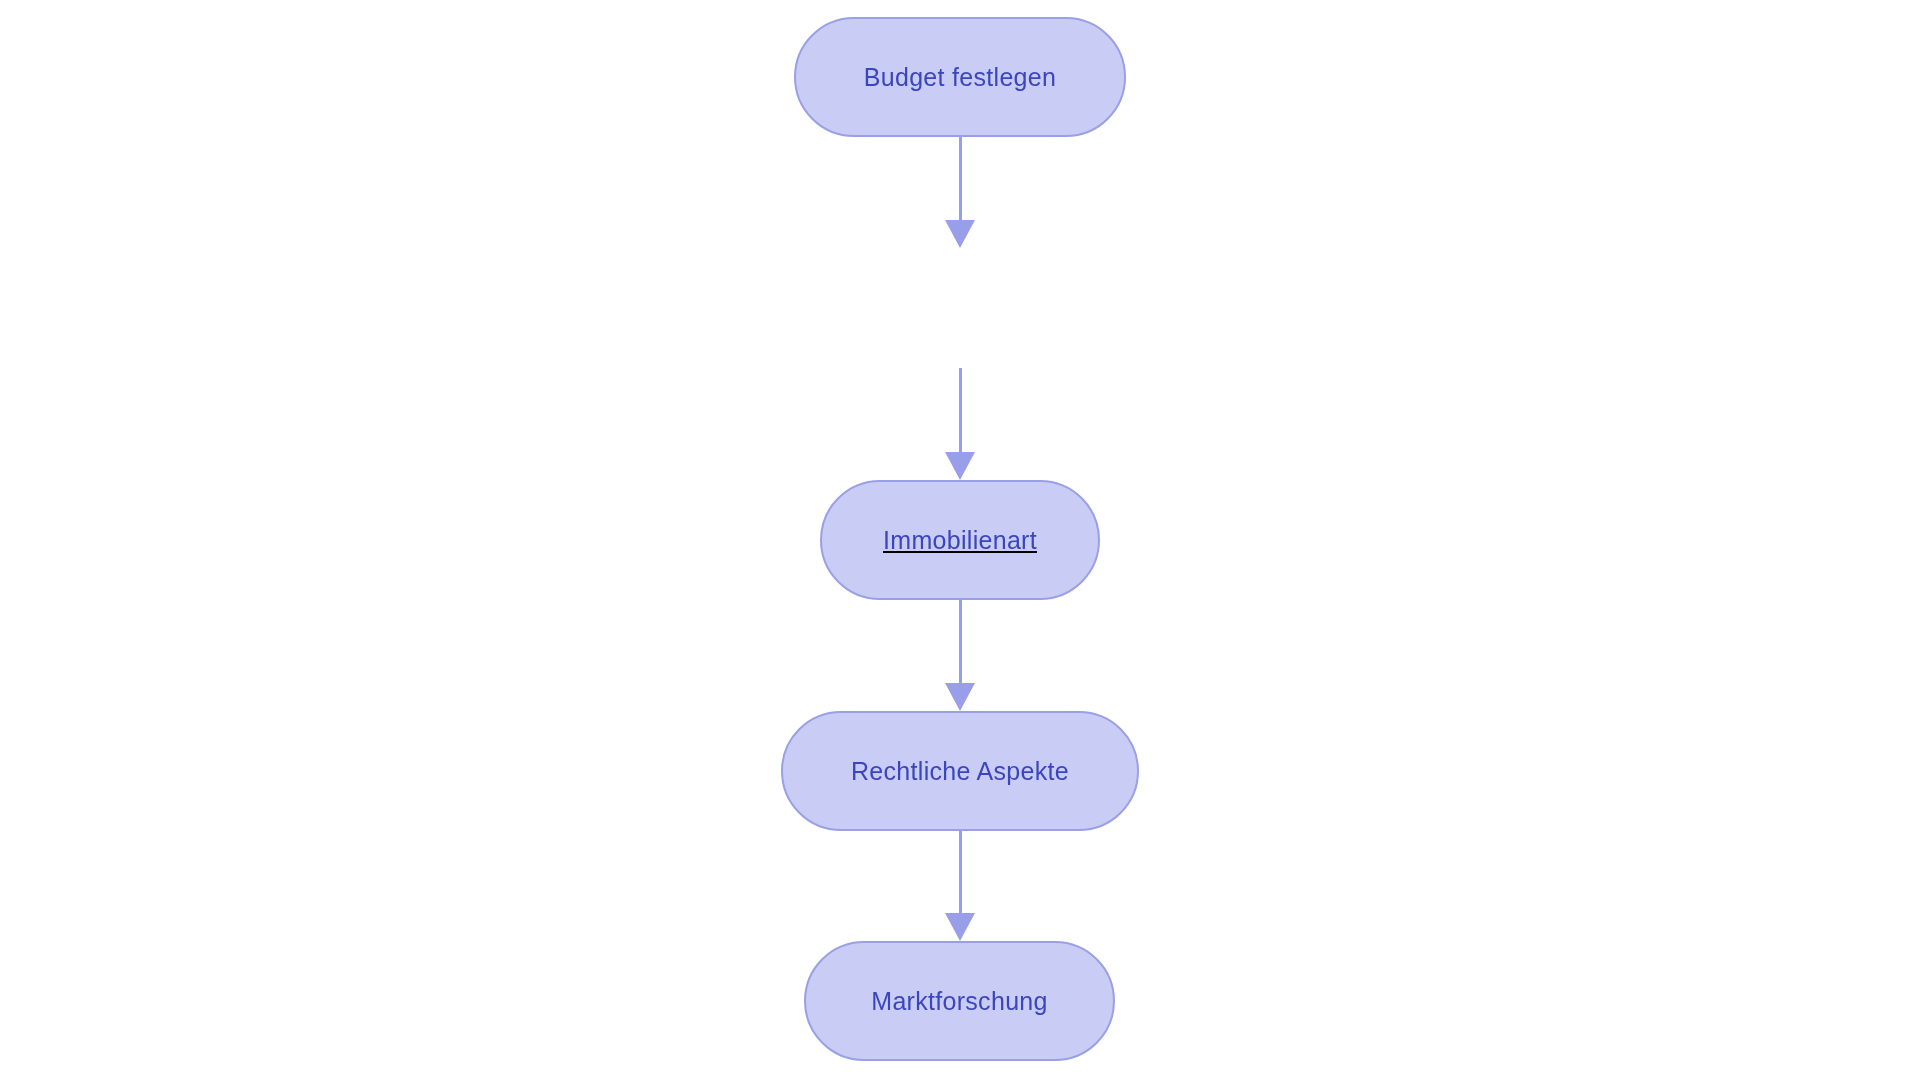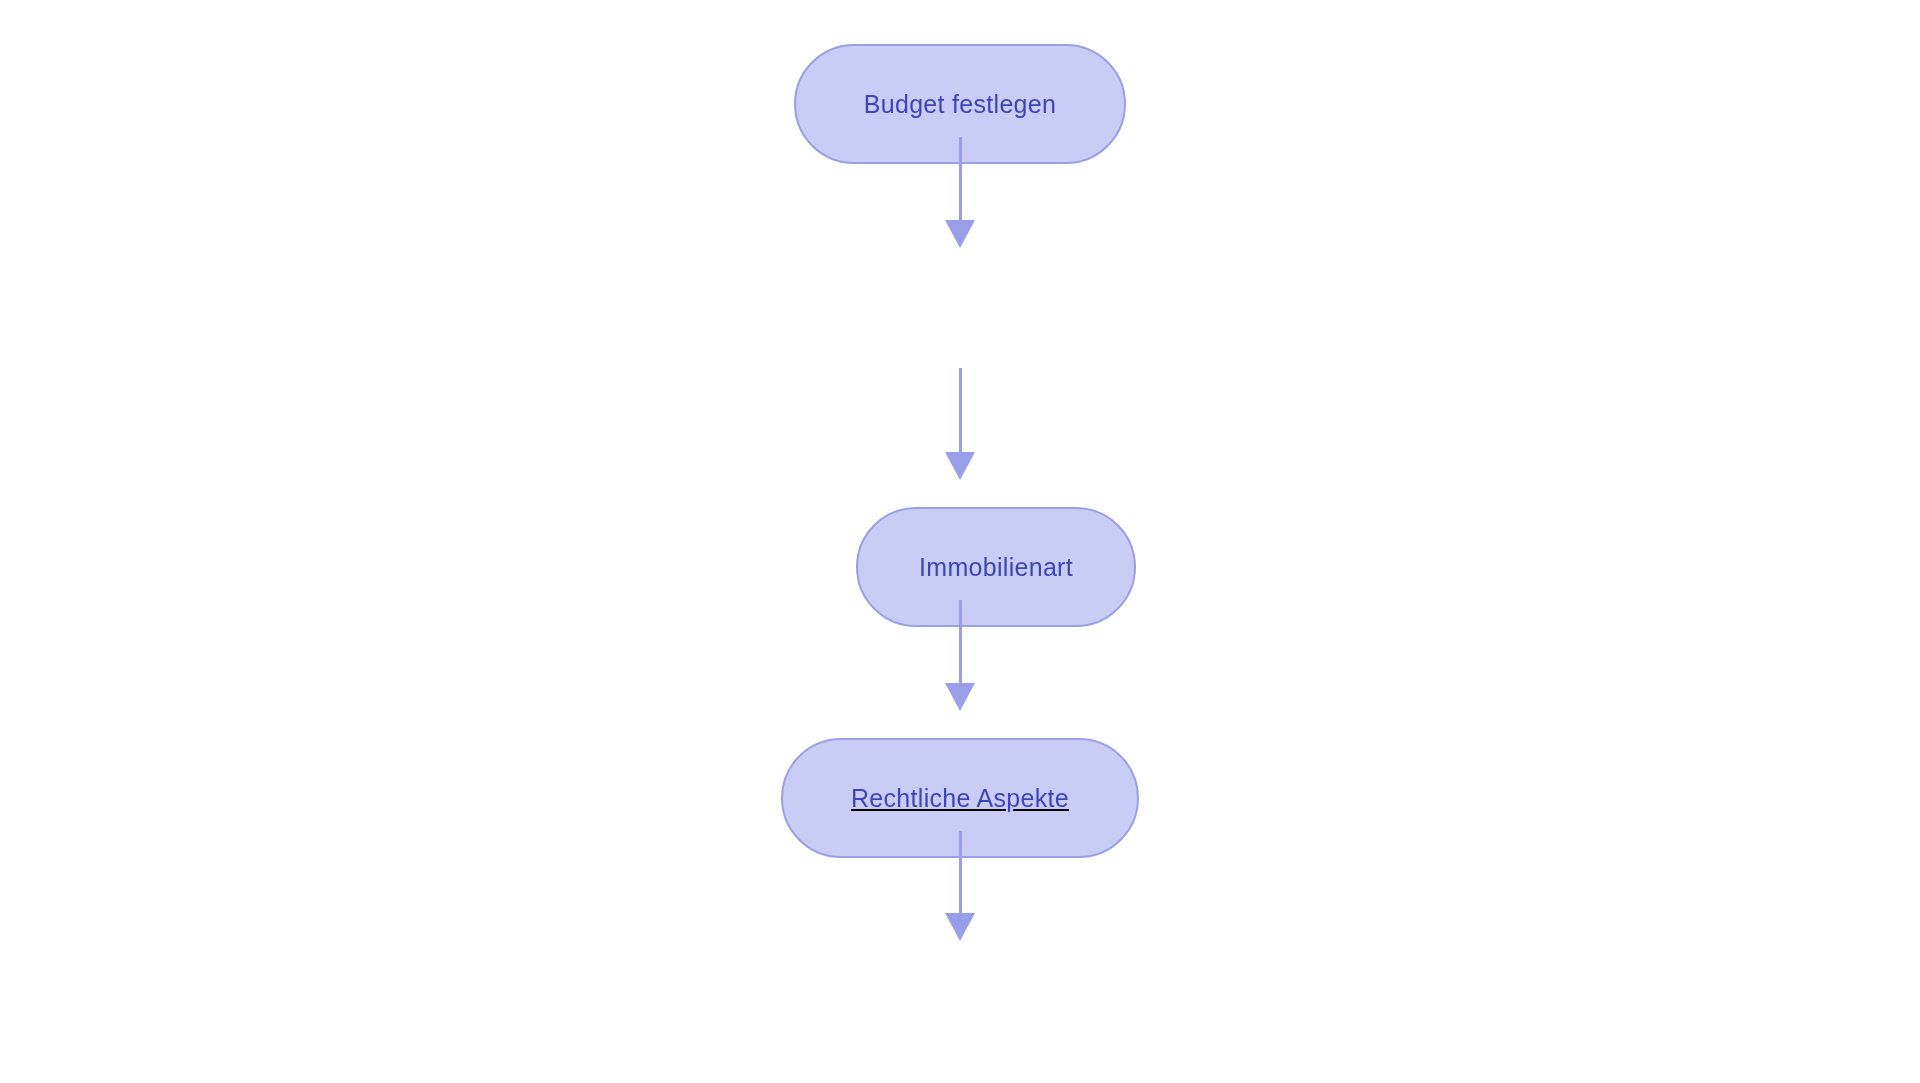--- a/index.html
+++ b/index.html
@@ -18,34 +18,33 @@
   .node {
     position: absolute;
     box-sizing: border-box;
     height: 120px;
     border-radius: 60px;
     background: var(--node-fill, #c9ccf4);
     border: 2px solid var(--node-border, #9aa0e5);
     display: flex;
     align-items: center;
     justify-content: center;
-    margin-top: 27px;
   }
   .node-label {
     color: var(--node-text, #3b45bd);
     font-size: 25px;
     font-weight: 400;
     letter-spacing: 0.3px;
     white-space: nowrap;
     text-align: center;
   }
   #node-1 { left: 794px; top: 17px;  width: 332px; }
   #node-2 { left: 801px; top: 248px; width: 318px; }
-  #node-3 { left: 856px; top: 480px; width: 280px; }
-  #node-4 { left: 781px; top: 711px; width: 358px; text-decoration: underline; }
+  #node-3 { left: 820px; top: 480px; width: 280px; text-decoration: underline; }
+  #node-4 { left: 781px; top: 711px; width: 358px; }
   #node-5 { left: 804px; top: 941px; width: 311px; }
 
   .arrow {
     position: absolute;
     left: 945px;            
     width: 30px;
     display: flex;
     flex-direction: column;
     align-items: center;
   }
@@ -97,14 +96,17 @@
 
   <div class="node" id="node-4">
     <span class="node-label">Rechtliche Aspekte</span>
   </div>
 
   <div class="arrow" id="arrow-4">
     <div class="arrow-line"></div>
     <div class="arrow-head"></div>
   </div>
 
+  <div class="node" id="node-5">
+    <span class="node-label">Marktforschung</span>
+  </div>
 
 </div>
 
 </body></html>

